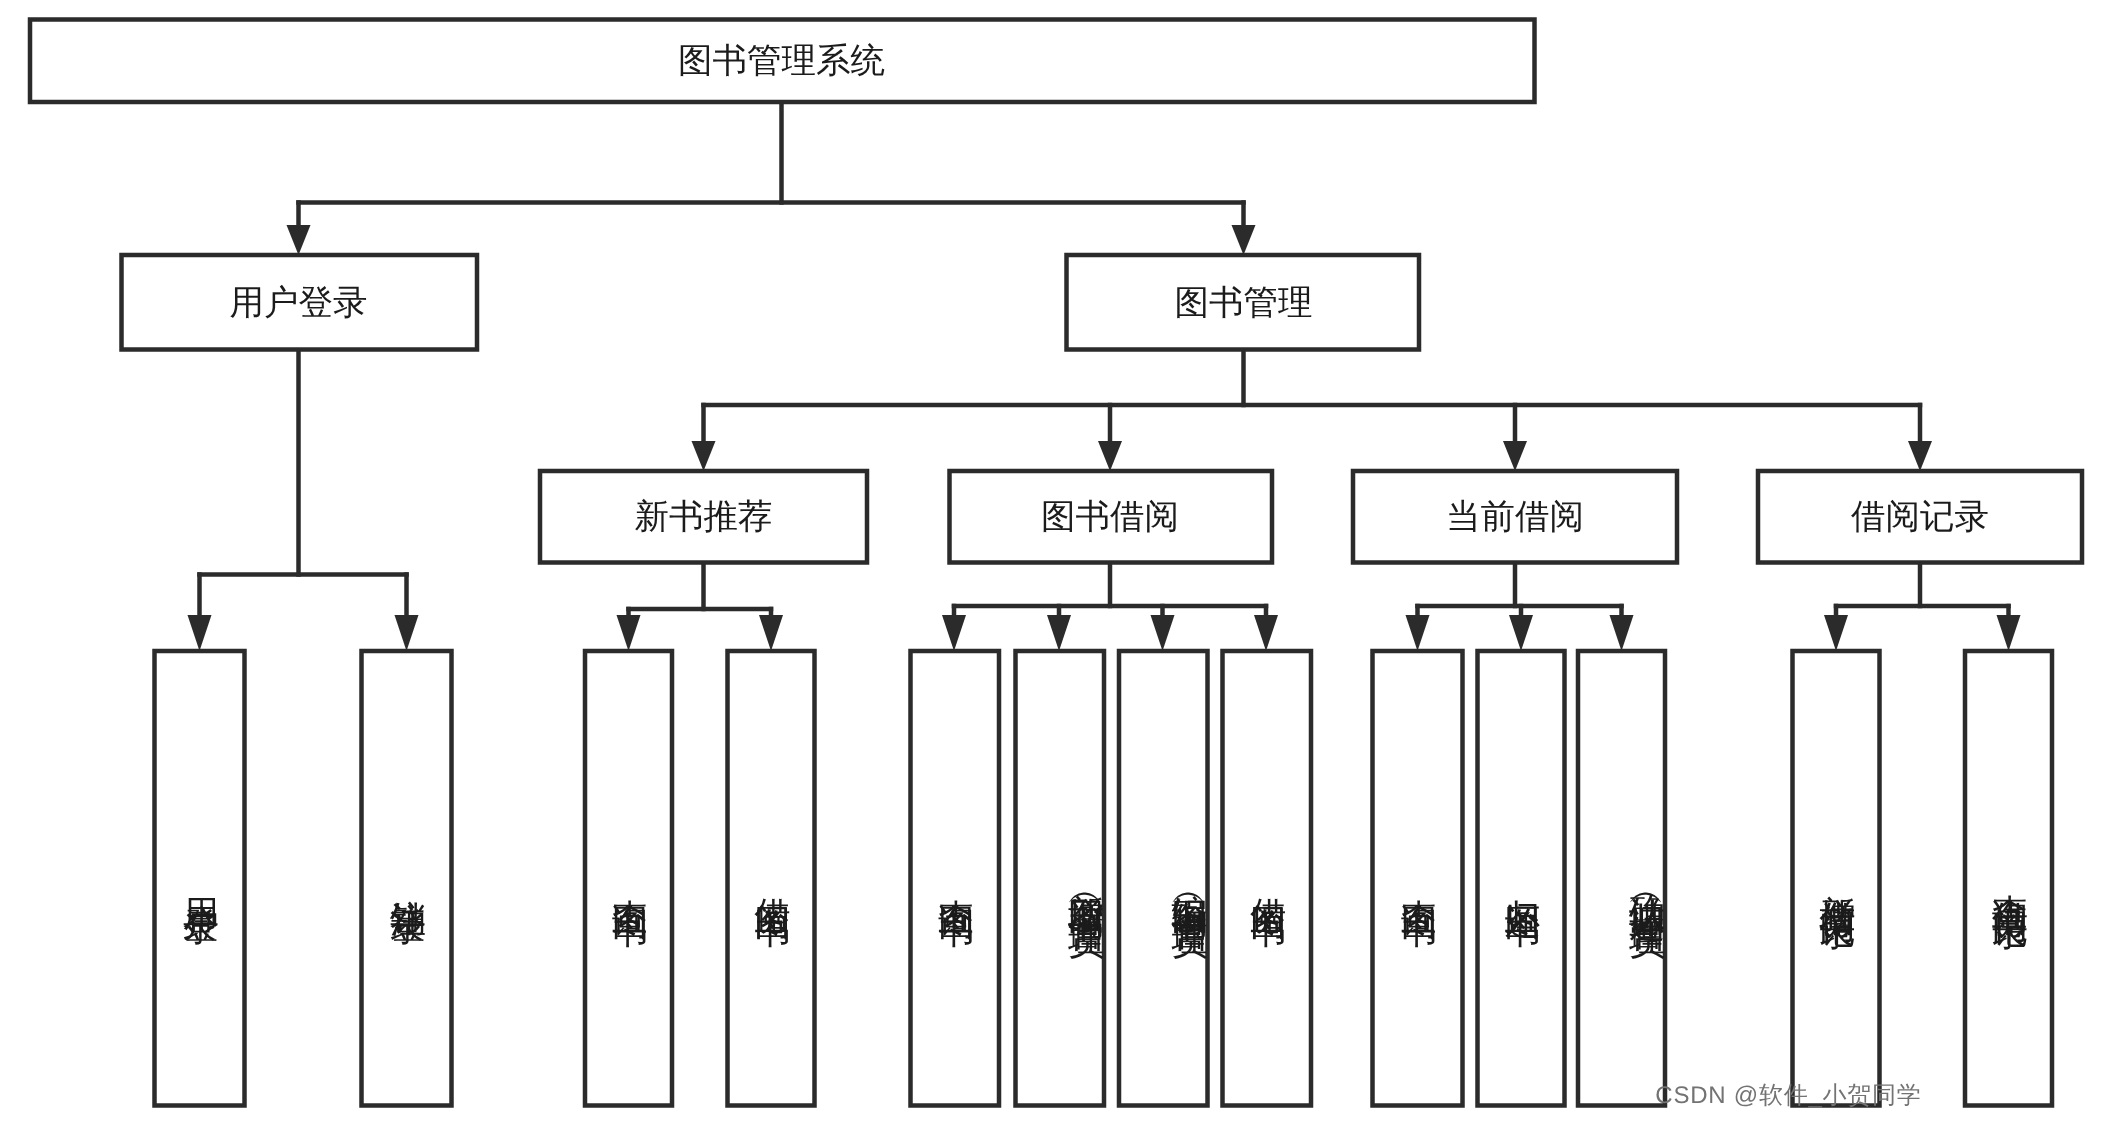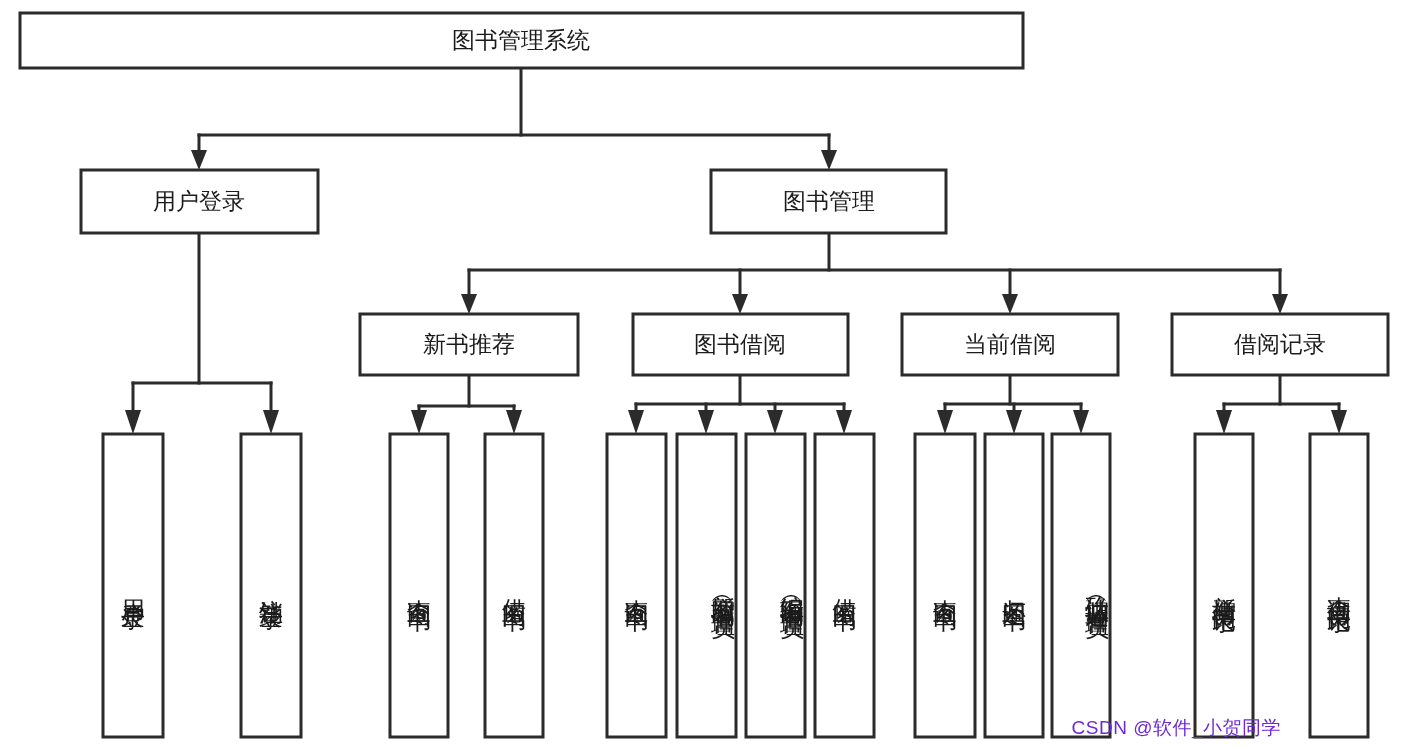--- a/index.html
+++ b/index.html
@@ -14,21 +14,21 @@
   .connector{stroke:#2b2b2b;stroke-width:3;fill:none;stroke-linecap:square;}
   .arrow-head{fill:#2b2b2b;stroke:none;}
   .node-label-h{
     font-family:"Liberation Sans","DejaVu Sans",sans-serif;
     font-size:23px;fill:#1b1b1b;text-anchor:middle;
     dominant-baseline:middle;
   }
   .watermark{
     position:absolute;right:8px;bottom:6px;
     font-family:"Liberation Sans","DejaVu Sans",sans-serif;
-    font-size:19px;color:#6d28d9;letter-spacing:0.5px;
+    font-size:16px;color:#737373;letter-spacing:0.5px;
     white-space:nowrap;pointer-events:none;
   }
   .vtext-layer{position:absolute;left:0;top:0;width:1405px;height:747px;}
   .vlabel{
     position:absolute;
     writing-mode:vertical-rl;
     text-orientation:upright;
     font-family:"Liberation Sans","DejaVu Sans",sans-serif;
     font-size:24px;line-height:1.08;color:#1b1b1b;
     letter-spacing:3px;

